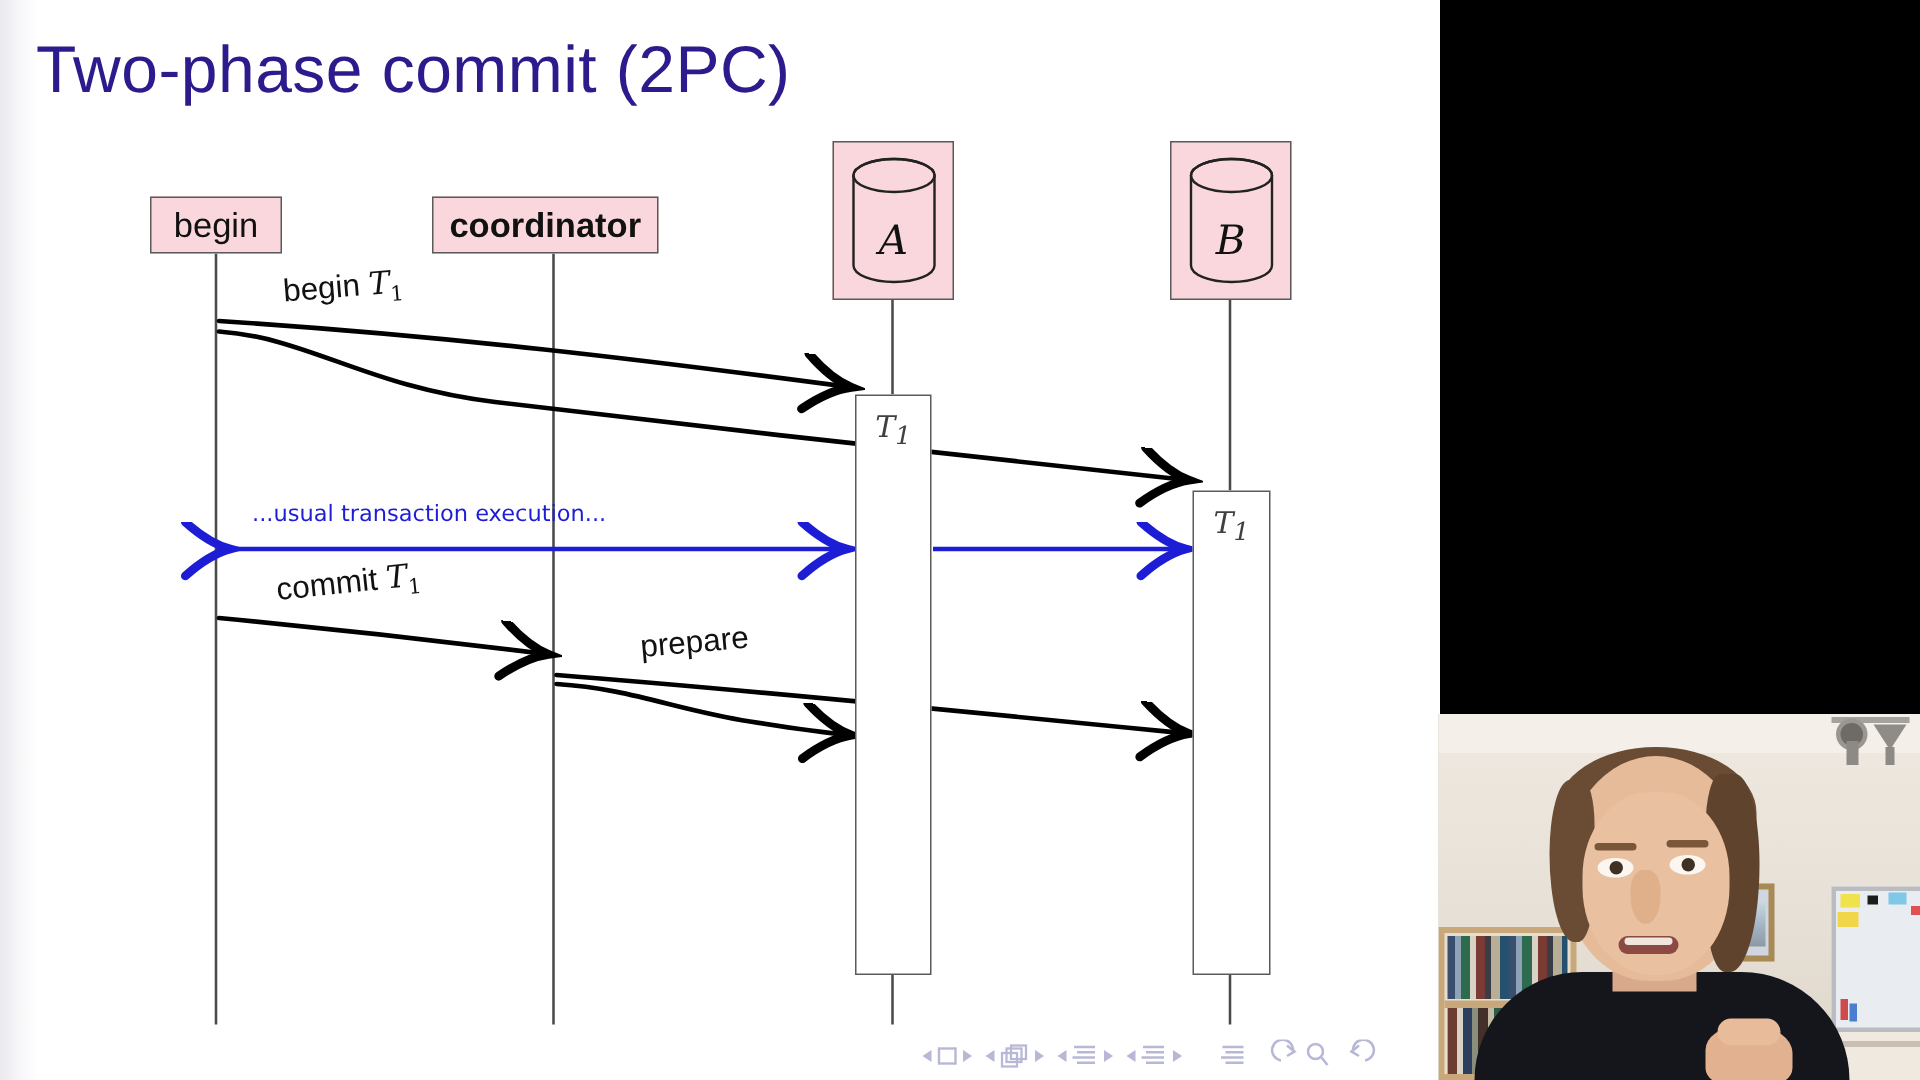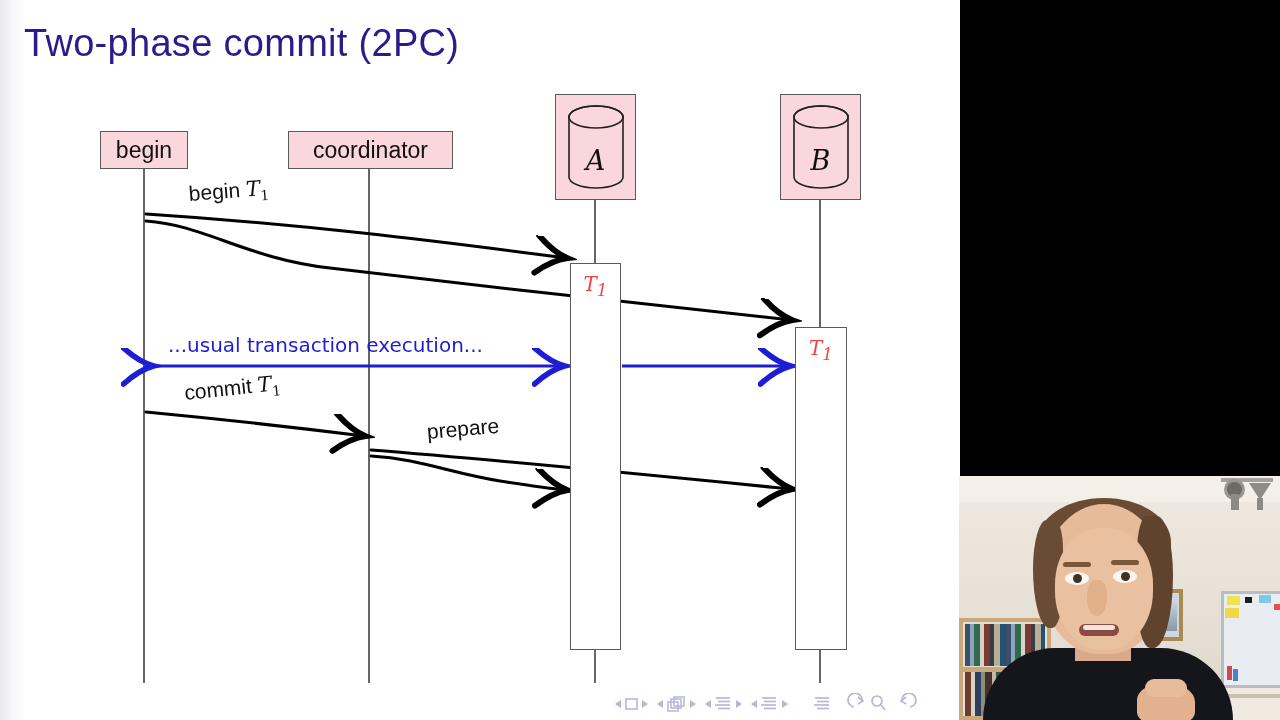--- a/index.html
+++ b/index.html
@@ -17,69 +17,69 @@
     overflow:hidden;
   }
   #slide::before{
     content:""; position:absolute; left:0; top:0; width:26px; height:100%;
     background:linear-gradient(to right,#e9e9ee 0%, #f6f6f8 45%, #ffffff 100%);
     pointer-events:none;
   }
 
   #slide-title{
     position:absolute; left:24px; top:22px;
-    font-size:38px; color:#2b1b8c; letter-spacing:.3px;
+    font-size:44px; color:#2b1b8c; letter-spacing:.3px;
     white-space:nowrap;
   }
 
   
   #diagram { position:absolute; left:0; top:0; width:960px; height:720px; }
   #diagram svg { position:absolute; left:0; top:0; }
 
   
   .pbox{
     position:absolute; background:#f9d7dc; border:1.6px solid #5a5a5a;
     display:flex; align-items:center; justify-content:center;
     color:#111; font-size:23px; line-height:1;
   }
   #box-client{ left:100px; top:131px; width:88px; height:38px; }
-  #box-coordinator{ left:288px; top:131px; width:165px; height:38px; }
+  #box-coordinator{ left:288px; top:131px; width:151px; height:38px;font-weight:bold; }
   #box-a{ left:555px; top:94px; width:81px; height:106px; }
   #box-b{ left:780px; top:94px; width:81px; height:106px; }
 
   .dbicon{ width:60px; height:86px; display:block; }
   .dblabel{
     position:absolute; width:81px; text-align:center;
     font-family:"DejaVu Serif", serif; font-style:italic; font-size:27px; color:#111;
   }
   #label-a{ left:555px; top:145px; }
   #label-b{ left:780px; top:145px; }
 
   
   .actbar{ position:absolute; background:#fff; border:1.4px solid #5a5a5a; }
   #act-a{ left:570px; top:263px; width:51px; height:387px; }
   #act-b{ left:795px; top:327px; width:52px; height:323px; }
   .actlabel{
     position:absolute; font-family:"DejaVu Serif", serif; font-style:italic;
-    font-size:20px; color:#ef4444; width:51px; text-align:center;
+    font-size:20px; color:#404040; width:51px; text-align:center;
   }
   #act-a-label{ left:570px; top:272px; }
   #act-b-label{ left:795px; top:336px; width:52px; }
 
   
   .msg{ position:absolute; white-space:nowrap; color:#111; font-size:21px; }
   .msg .tsub{ font-family:"DejaVu Serif", serif; font-style:italic; }
   .msg .tsub sub{ font-size:.66em; font-style:normal; }
   #msg-begin  { left:190px; top:182px; transform:rotate(-4.5deg); transform-origin:left bottom; }
   #msg-commit { left:186px; top:381px; transform:rotate(-6deg); transform-origin:left bottom; }
   #msg-prepare{ left:428px; top:420px; transform:rotate(-5deg); transform-origin:left bottom; }
 
   #msg-usual{
     position:absolute; left:168px; top:333px;
-    color:#1d1dd6; font-size:20px; white-space:nowrap;
+    color:#1d1dd6; font-size:15px; white-space:nowrap;
     font-family:"DejaVu Sans", sans-serif;
   }
 
   
   #navbar{ position:absolute; left:615px; top:693px; width:340px; height:22px; }
 
   
   #webcam{
     position:absolute; left:959px; top:476px; width:321px; height:244px;
     overflow:hidden; background:#cfc7bb;

